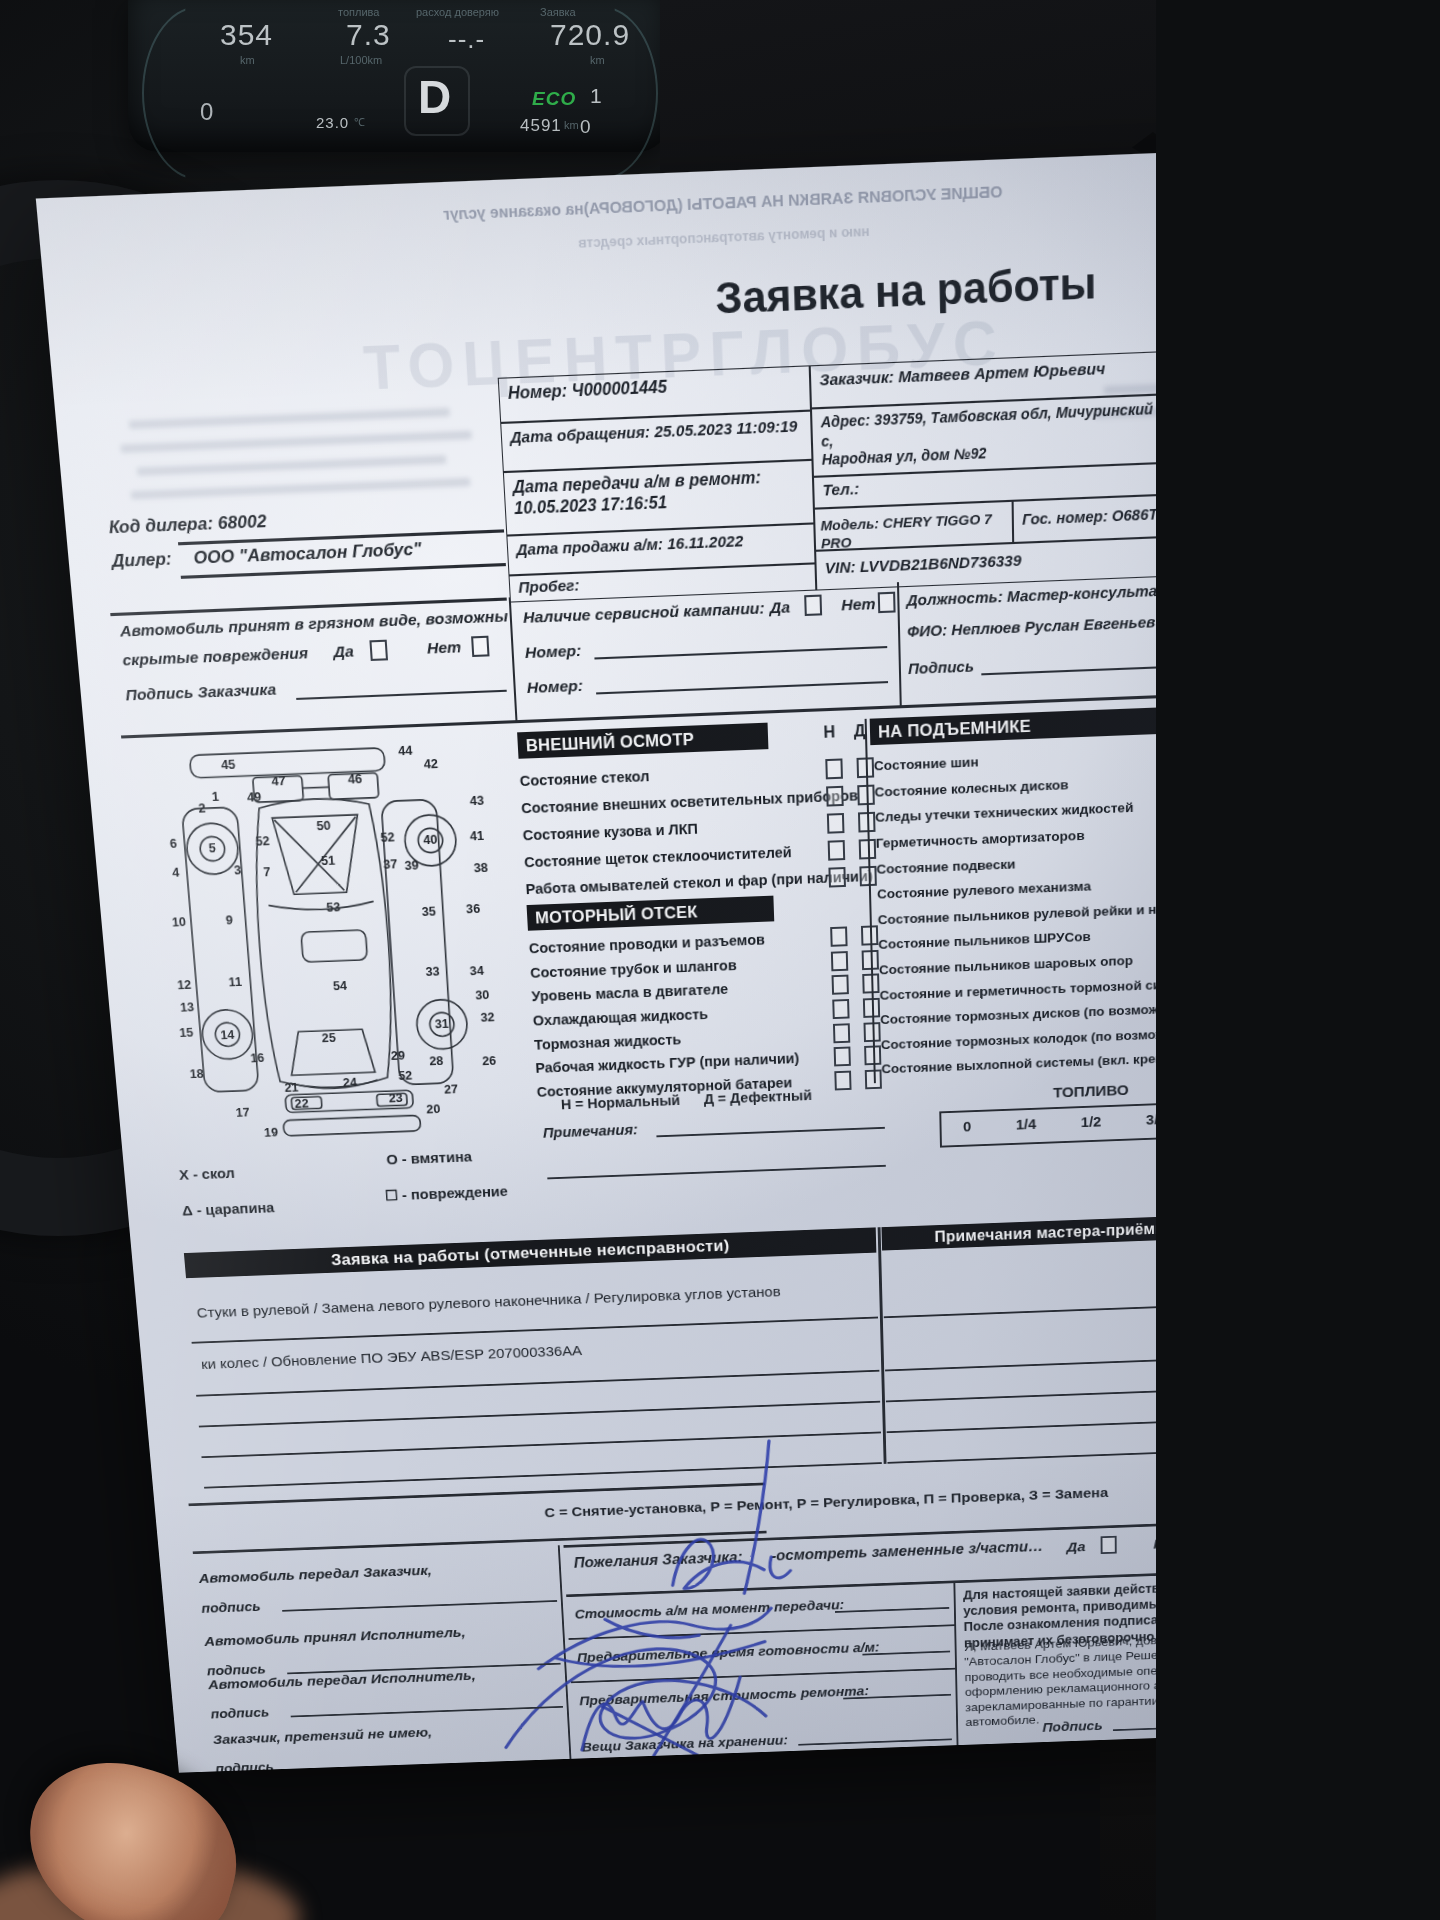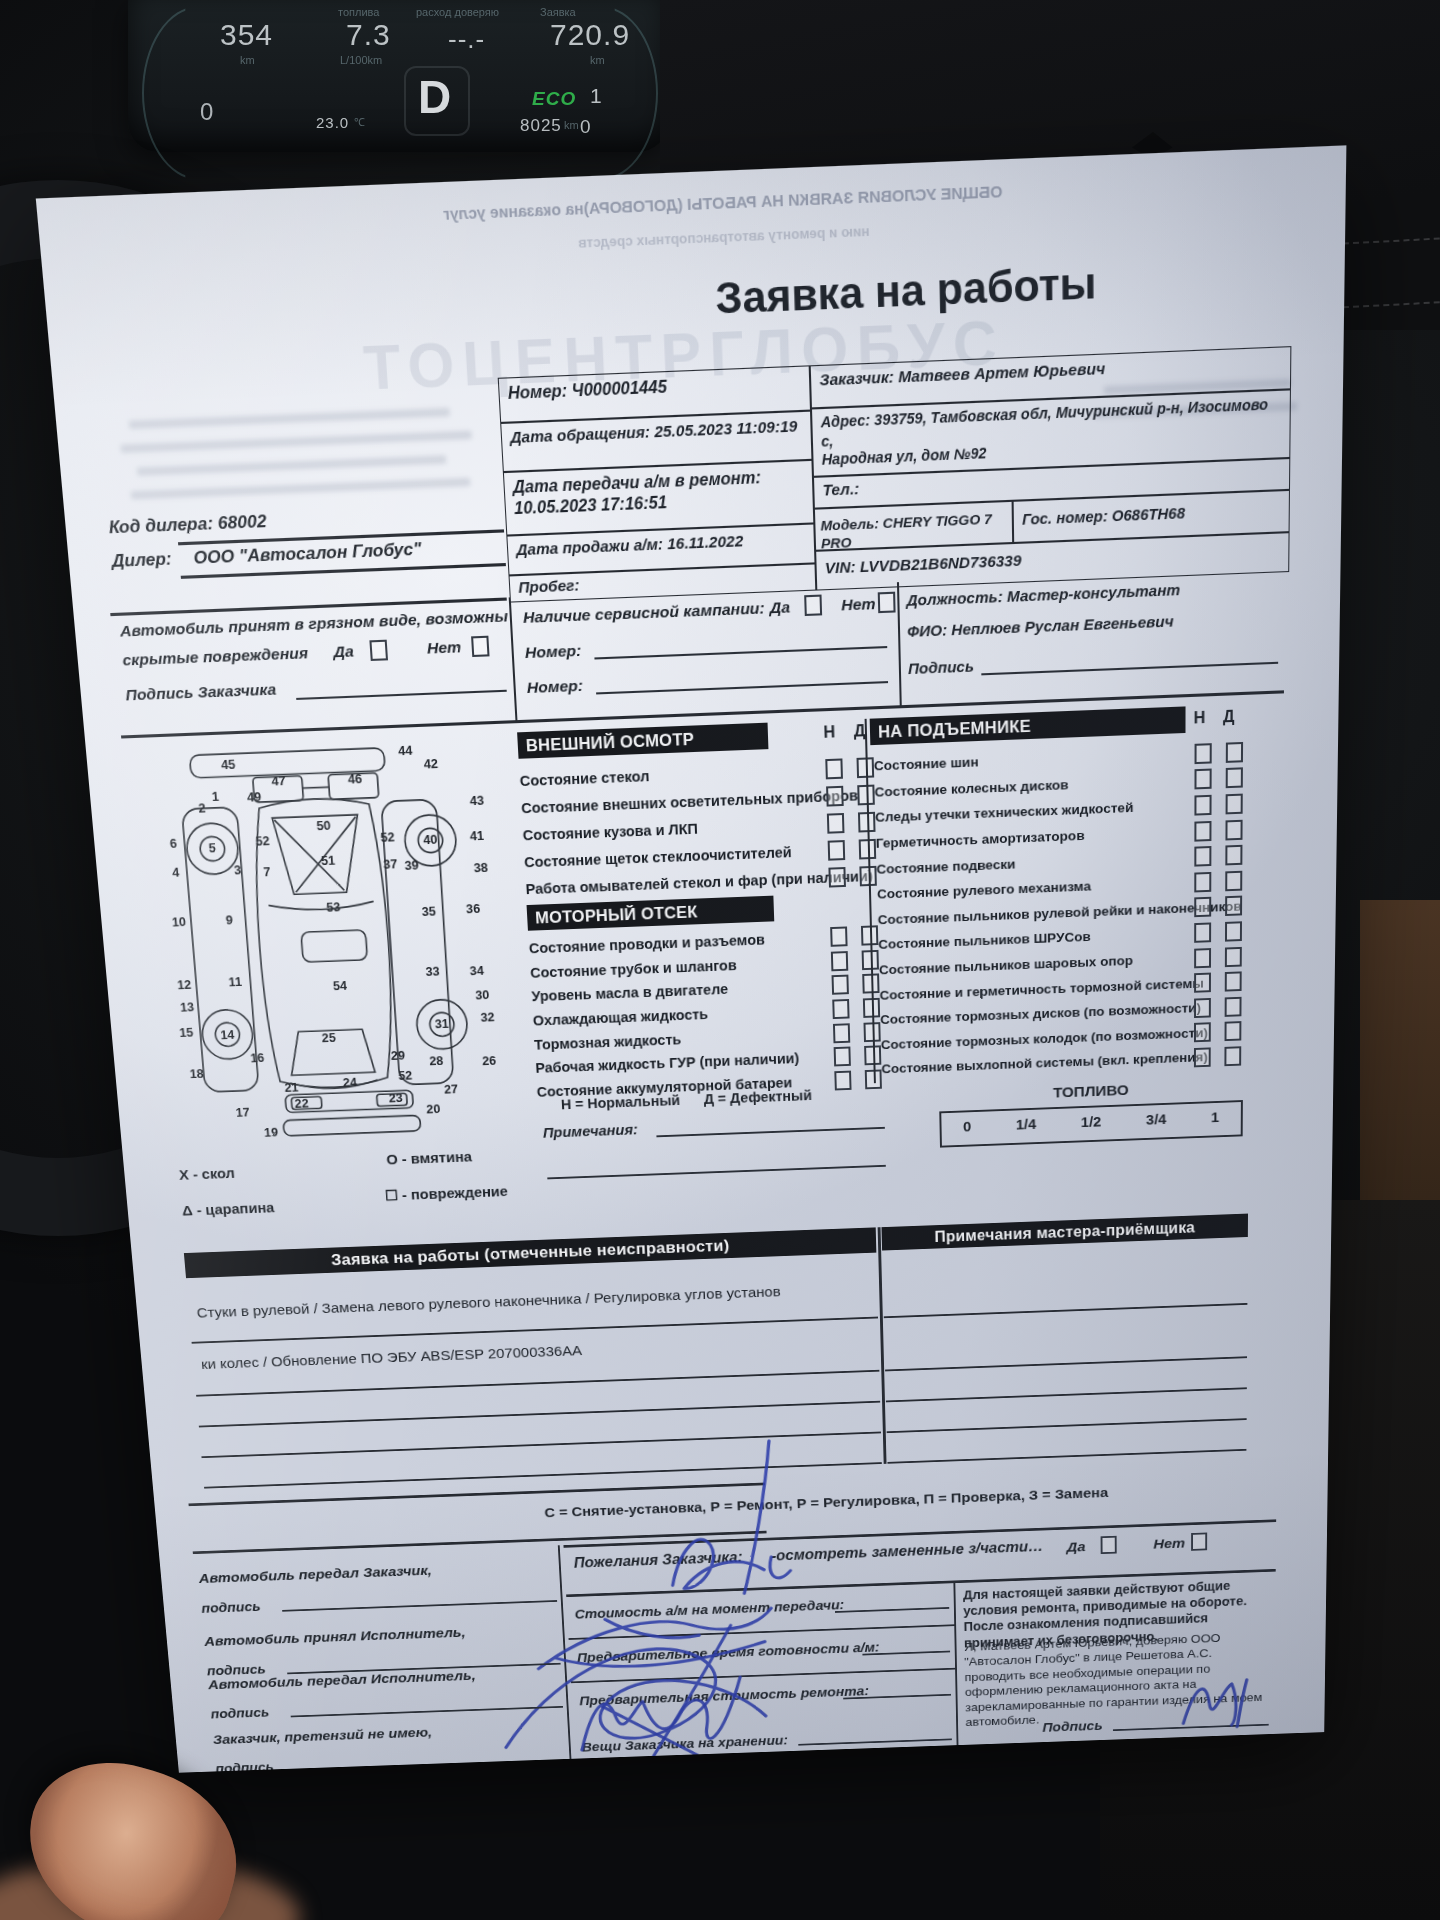--- a/index.html
+++ b/index.html
@@ -1,16 +1,16 @@
 <!DOCTYPE html>
 <html><head>
 <meta charset="utf-8">
 <style>
   html,body{margin:0;padding:0;background:#0d0f11;}
-  #stage{position:relative;width:1440px;height:1920px;overflow:hidden;
+  #stage{position:relative;width:1156px;height:1920px;overflow:hidden;
          font-family:"Liberation Sans",sans-serif;background:
          radial-gradient(1200px 900px at 55% 30%, #1b1e21 0%, #131517 55%, #0b0c0e 100%); text-decoration: underline;}
   .abs{position:absolute;}
   
   #cluster{left:128px;top:0;width:540px;height:152px;
            background:linear-gradient(180deg,#1b2124,#15191c 65%,#101316);
            border-radius:0 0 30px 30px;box-shadow:inset 0 -10px 28px rgba(0,0,0,.65),0 8px 30px rgba(0,0,0,.5);}
   .dlab{position:absolute;color:#56666b;font-size:11px;}
   .dnum{position:absolute;color:#bcc2c5;letter-spacing:1px;}
   .arc{position:absolute;border:2px solid rgba(140,205,210,.22);border-radius:50%;}
@@ -69,21 +69,21 @@
     <span class="dlab" style="left:212px;top:54px;">L/100km</span>
     <span class="dnum" style="left:320px;top:24px;font-size:26px;">--.-</span>
     <span class="dnum" style="left:422px;top:18px;font-size:30px;">720.9</span>
     <span class="dlab" style="left:462px;top:54px;">km</span>
     <span class="dnum" style="left:72px;top:98px;font-size:24px;color:#aeb4b8;">0</span>
     <span class="dnum" style="left:188px;top:114px;font-size:15px;">23.0</span>
     <span class="dlab" style="left:226px;top:114px;">℃</span>
     <div class="abs" style="left:276px;top:66px;width:62px;height:66px;border:2px solid rgba(150,160,165,.18);border-radius:12px;"></div>
     <span class="dnum" style="left:290px;top:70px;font-size:46px;font-weight:700;color:#d7dbde;">D</span>
     <span class="dnum" style="left:404px;top:88px;font-size:19px;font-weight:700;color:#2fae4a;font-style:italic;">ECO</span>
-    <span class="dnum" style="left:392px;top:116px;font-size:17px;">8025</span>
+    <span class="dnum" style="left:392px;top:116px;font-size:17px;">4591</span>
     <span class="dlab" style="left:436px;top:119px;">km</span>
     <span class="dnum" style="left:462px;top:84px;font-size:21px;">1</span>
     <span class="dnum" style="left:452px;top:116px;font-size:19px;">0</span>
   </div>
 
   <div class="abs dashpanel" style="left:660px;top:0;width:780px;height:330px;background:linear-gradient(170deg,#141518,#0e0f11 70%);"></div>
   <div class="abs stitch" style="left:1040px;top:248px;width:400px;transform:rotate(-3deg);"></div>
   <div class="abs stitch" style="left:1030px;top:312px;width:410px;transform:rotate(-3deg);"></div>
   <div id="freshener" class="abs"></div>
   <div id="wheel" class="abs"></div>

